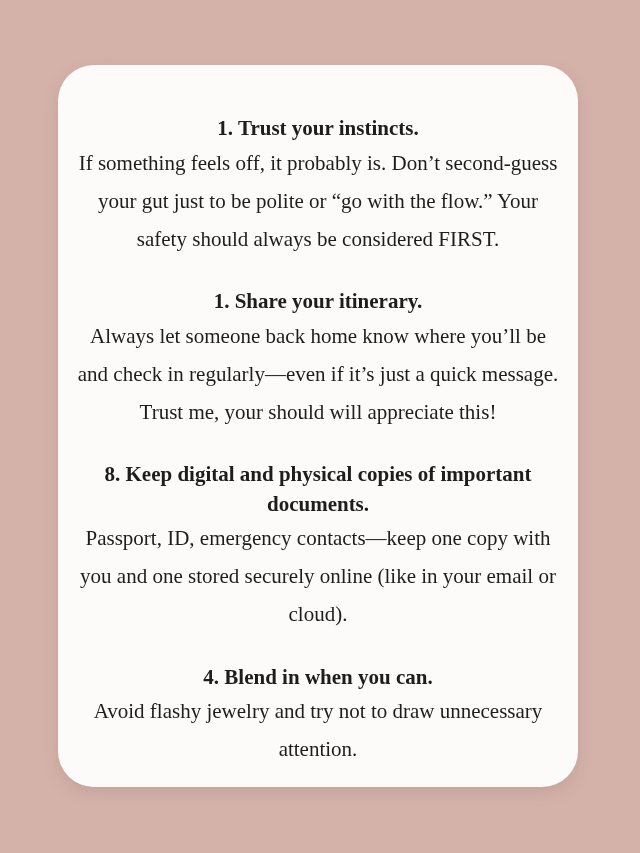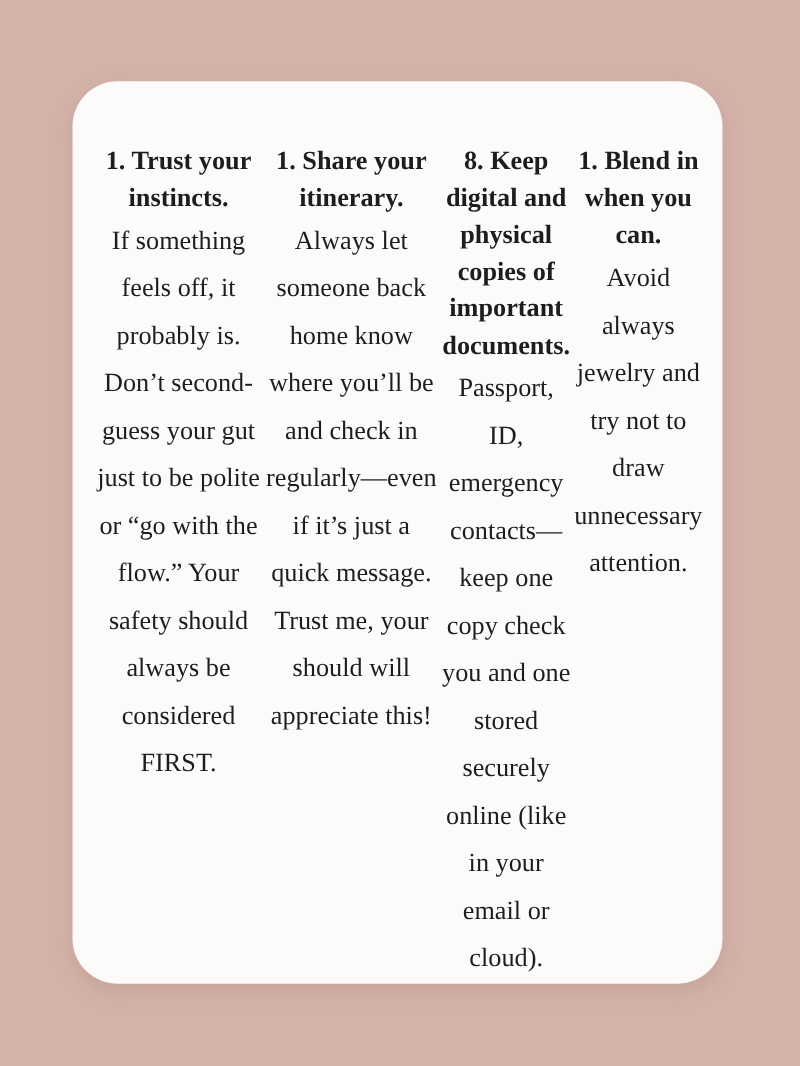--- a/index.html
+++ b/index.html
@@ -23,21 +23,21 @@
     left: 58px;
     top: 65px;
     width: 520px;
     height: 722px;
     box-sizing: border-box;
     padding: 49px 16px;
     background: var(--card, #fcfbfa);
     border-radius: 36px;
     box-shadow: 0 6px 16px rgba(140, 100, 90, 0.18);
     display: flex;
-    flex-direction: row;
+    flex-direction: column;
     row-gap: 29.5px;
     text-align: center;
     color: var(--text, #1d1d1d);
   }
   .tip-heading {
     margin: 0;
     font-size: 21px;
     line-height: 29.5px;
     font-weight: 700;
   }
@@ -59,22 +59,22 @@
       <p class="tip-body">If something feels off, it probably is. Don’t second-guess your gut just to be polite or “go with the flow.” Your safety should always be considered FIRST.</p>
     </section>
 
     <section class="tip">
       <h2 class="tip-heading">1. Share your itinerary.</h2>
       <p class="tip-body">Always let someone back home know where you’ll be and check in regularly—even if it’s just a quick message. Trust me, your should will appreciate this!</p>
     </section>
 
     <section class="tip">
       <h2 class="tip-heading">8. Keep digital and physical copies of important documents.</h2>
-      <p class="tip-body">Passport, ID, emergency contacts—keep one copy check you and one stored securely online (like in your email or cloud).</p>
+      <p class="tip-body">Passport, ID, emergency contacts—keep one copy with you and one stored securely online (like in your email or cloud).</p>
     </section>
 
     <section class="tip">
-      <h2 class="tip-heading">1. Blend in when you can.</h2>
-      <p class="tip-body">Avoid always jewelry and try not to draw unnecessary attention.</p>
+      <h2 class="tip-heading">4. Blend in when you can.</h2>
+      <p class="tip-body">Avoid flashy jewelry and try not to draw unnecessary attention.</p>
     </section>
 
   </div>
 </div>
 
 </body></html>

